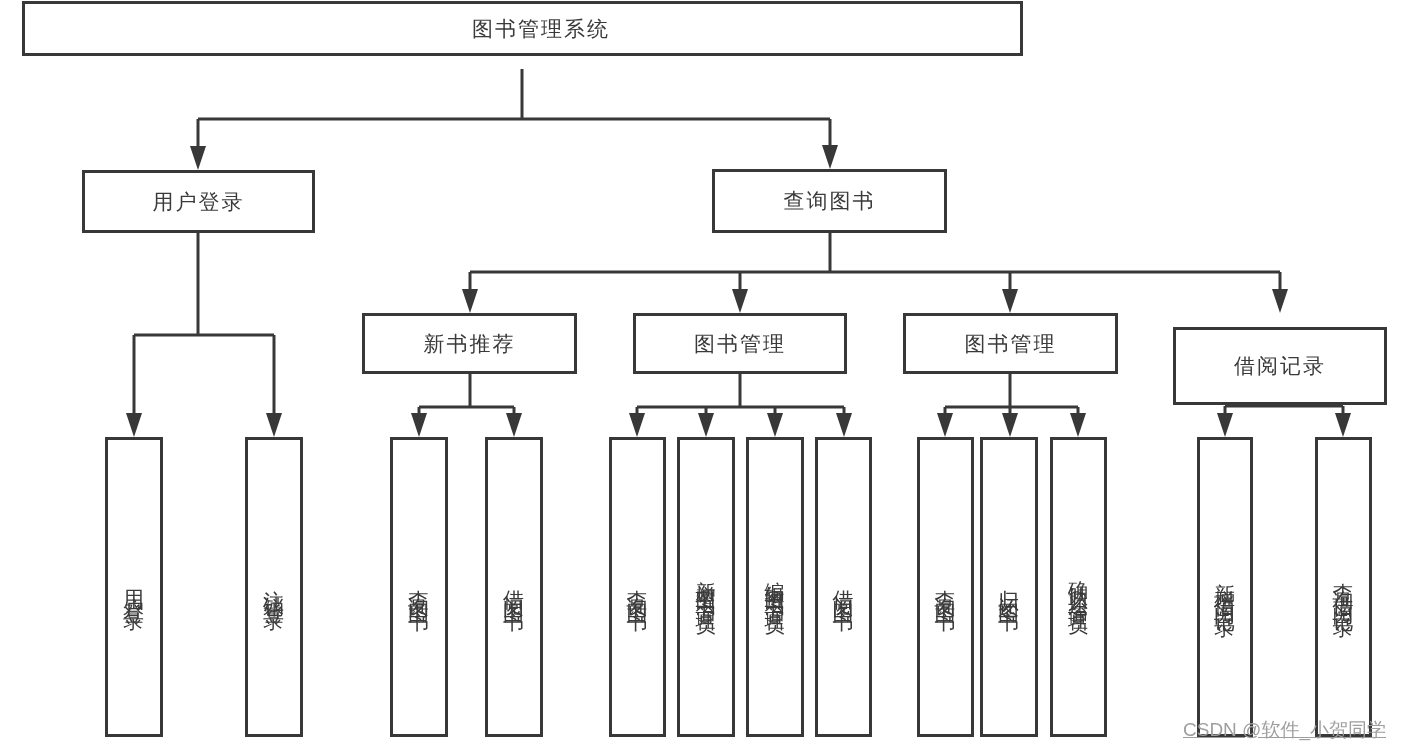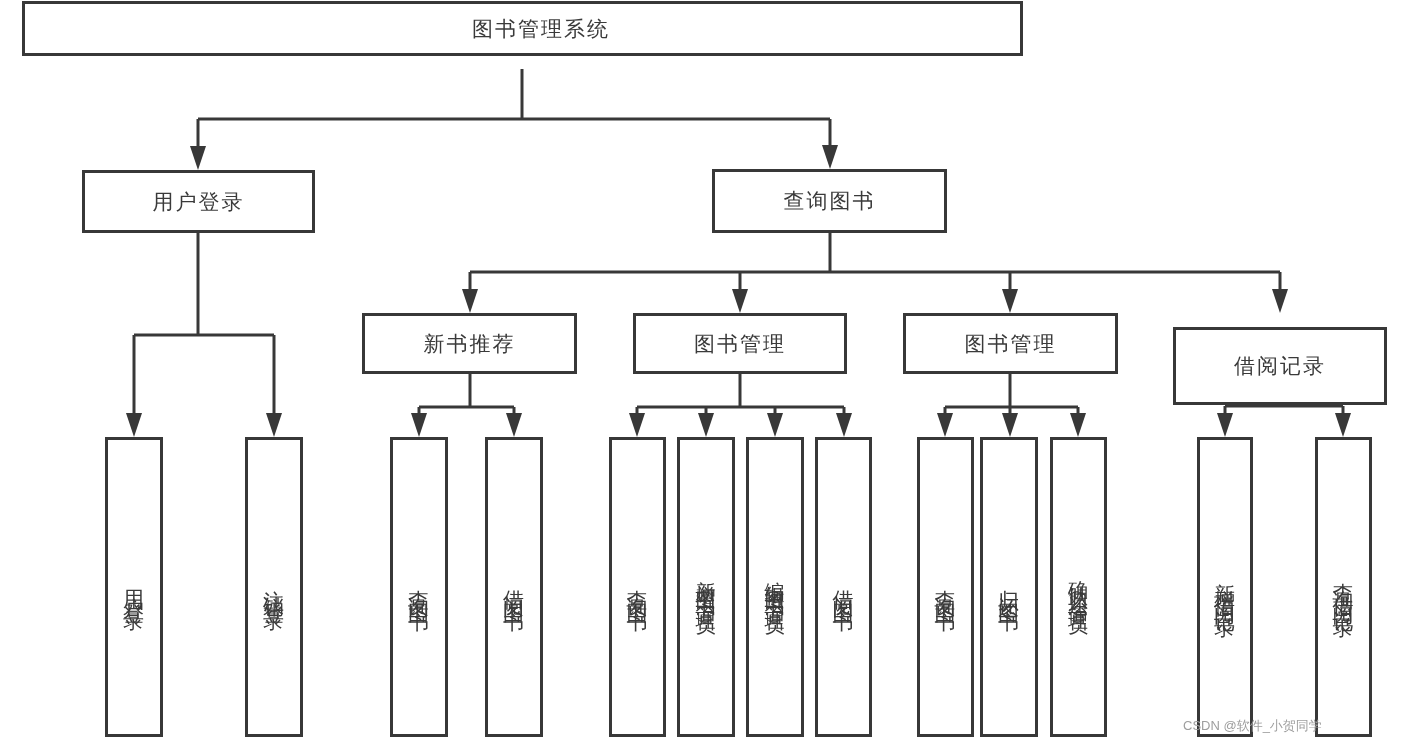--- a/index.html
+++ b/index.html
@@ -58,24 +58,25 @@
     letter-spacing: 7px;
     line-height: 1;
     color: var(--text);
     white-space: nowrap;
   }
   .vbox.long span { letter-spacing: 5px; font-size: 20px; }
   .watermark {
     position: absolute;
     left: 1183px;
     top: 717px;
-    font-size: 13px;
+    font-size: 19px;
     color: var(--watermark);
     z-index: 3;
     white-space: nowrap;
+    text-decoration: underline;
   }
 </style>
 </head>
 <body>
 
 <div class="stage">
 
   <svg class="connectors" viewBox="0 0 1405 747" xmlns="http://www.w3.org/2000/svg">
 
     <line x1="522" y1="69" x2="522" y2="119"></line>

